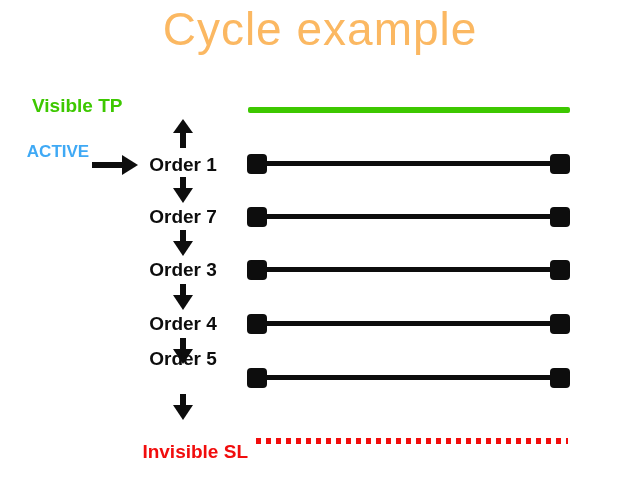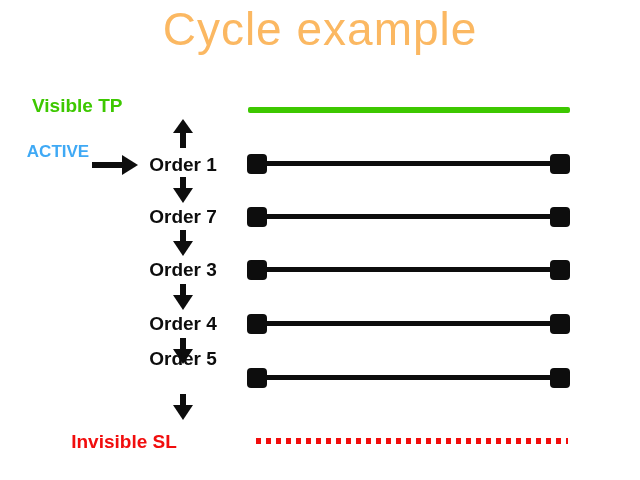--- a/index.html
+++ b/index.html
@@ -10,21 +10,21 @@
   .title {
     position:absolute; top:2px; left:0; width:100%; text-align:center;
     font-size:46px; font-weight:normal; letter-spacing:1px;
     color:var(--title,#FBB862); margin:0;
   }
   .label {
     position:absolute; font-weight:bold; font-size:19px;
     color:var(--black,#0d0d0d); line-height:24px; white-space:nowrap;
   }
   .tp-label { top:94px; left:16px; width:228px; color:var(--green,#3DC800);padding-left:16px; }
-  .sl-label { top:430px; left:0; width:248px; text-align:center; color:var(--red,#F10D0D); }
+  .sl-label { top:440px; left:0; width:248px; text-align:right; color:var(--red,#F10D0D); }
   .order-label { left:113px; width:140px; text-align:center; }
   .o1 { top:153px; } .o2 { top:205px; } .o3 { top:258px; } .o4 { top:312px; } .o5 { top:347px; }
 
   .signal {
     position:absolute; left:15px; top:141px; width:86px; text-align:center;
     font-weight:bold; font-size:17px; line-height:21px; color:var(--blue,#3FA9F5);
   }
   .signal span { display:block; }
 
   .tp-line {

